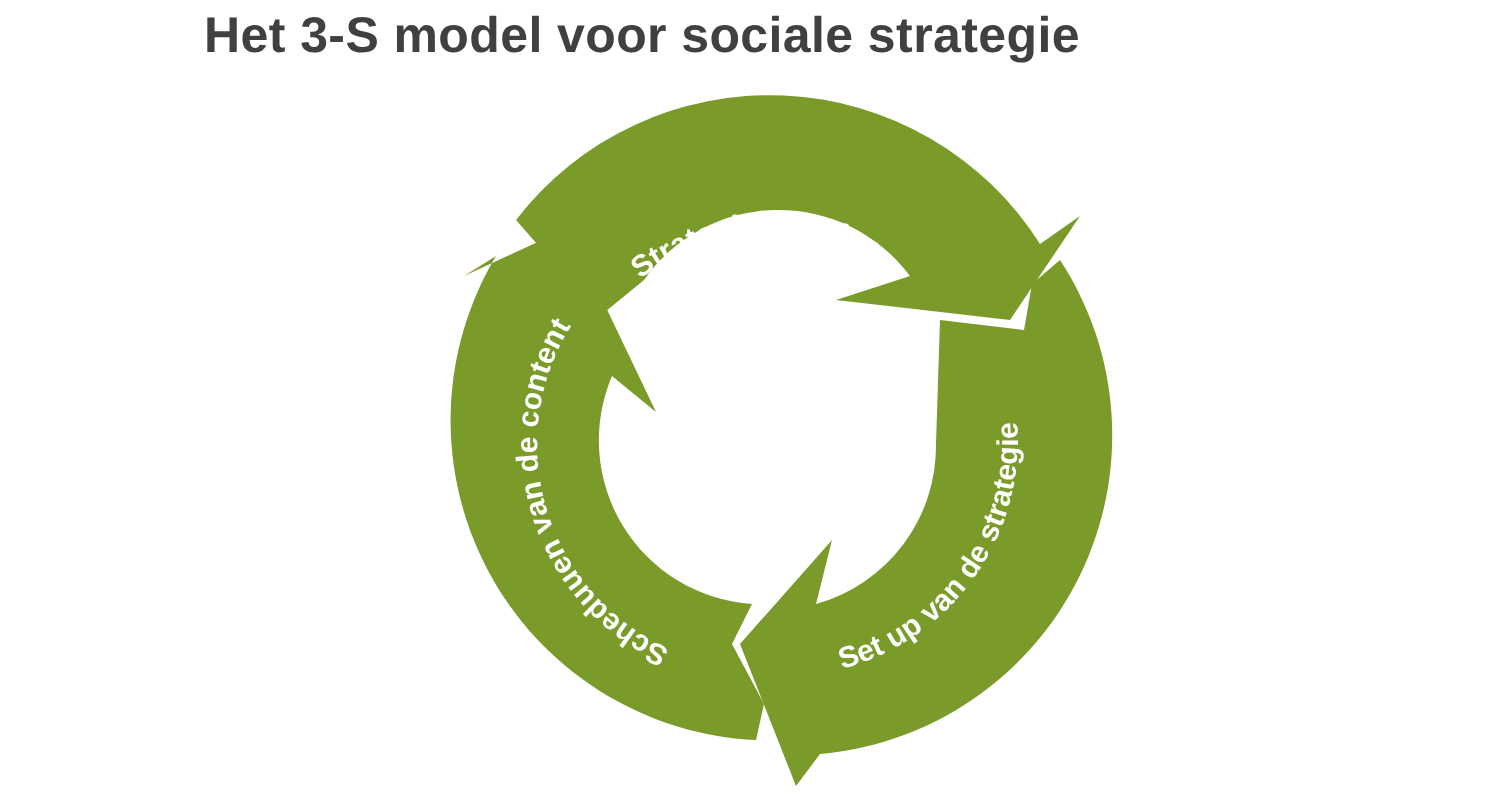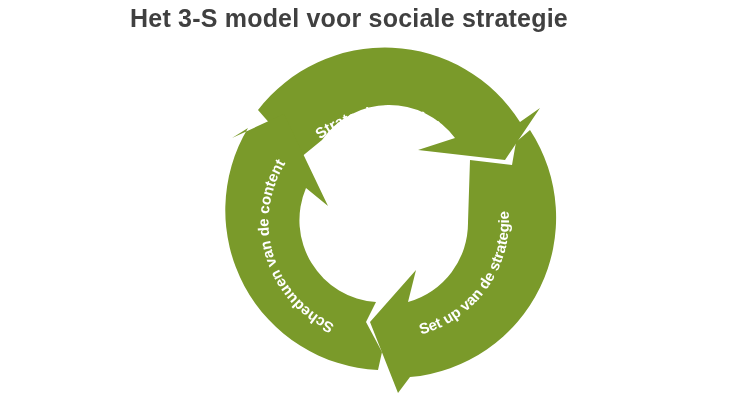--- a/index.html
+++ b/index.html
@@ -1,20 +1,20 @@
 <!DOCTYPE html>
 <html><head>
   <meta charset="utf-8">
   <style>
     html, body { margin:0; padding:0; background:#ffffff; }
     body { width:750px; height:400px; position:relative; overflow:hidden; }
     .title {
       position:absolute; left:0; top:4px; width:642px; text-align:center;
       font-family:"Liberation Sans", "DejaVu Sans", sans-serif;
-      font-weight:bold; font-size:25px; color:#404040; letter-spacing:0.2px;padding-left:28px;
+      font-weight:bold; font-size:25px; color:#404040; letter-spacing:0.2px;
     }
     svg.cycle { position:absolute; left:0; top:0; }
     .seg-label {
       font-family:"Liberation Sans", "DejaVu Sans", sans-serif;
       font-weight:bold; font-size:15px; fill:#ffffff;
     }
   </style>
 </head>
 <body>
 

